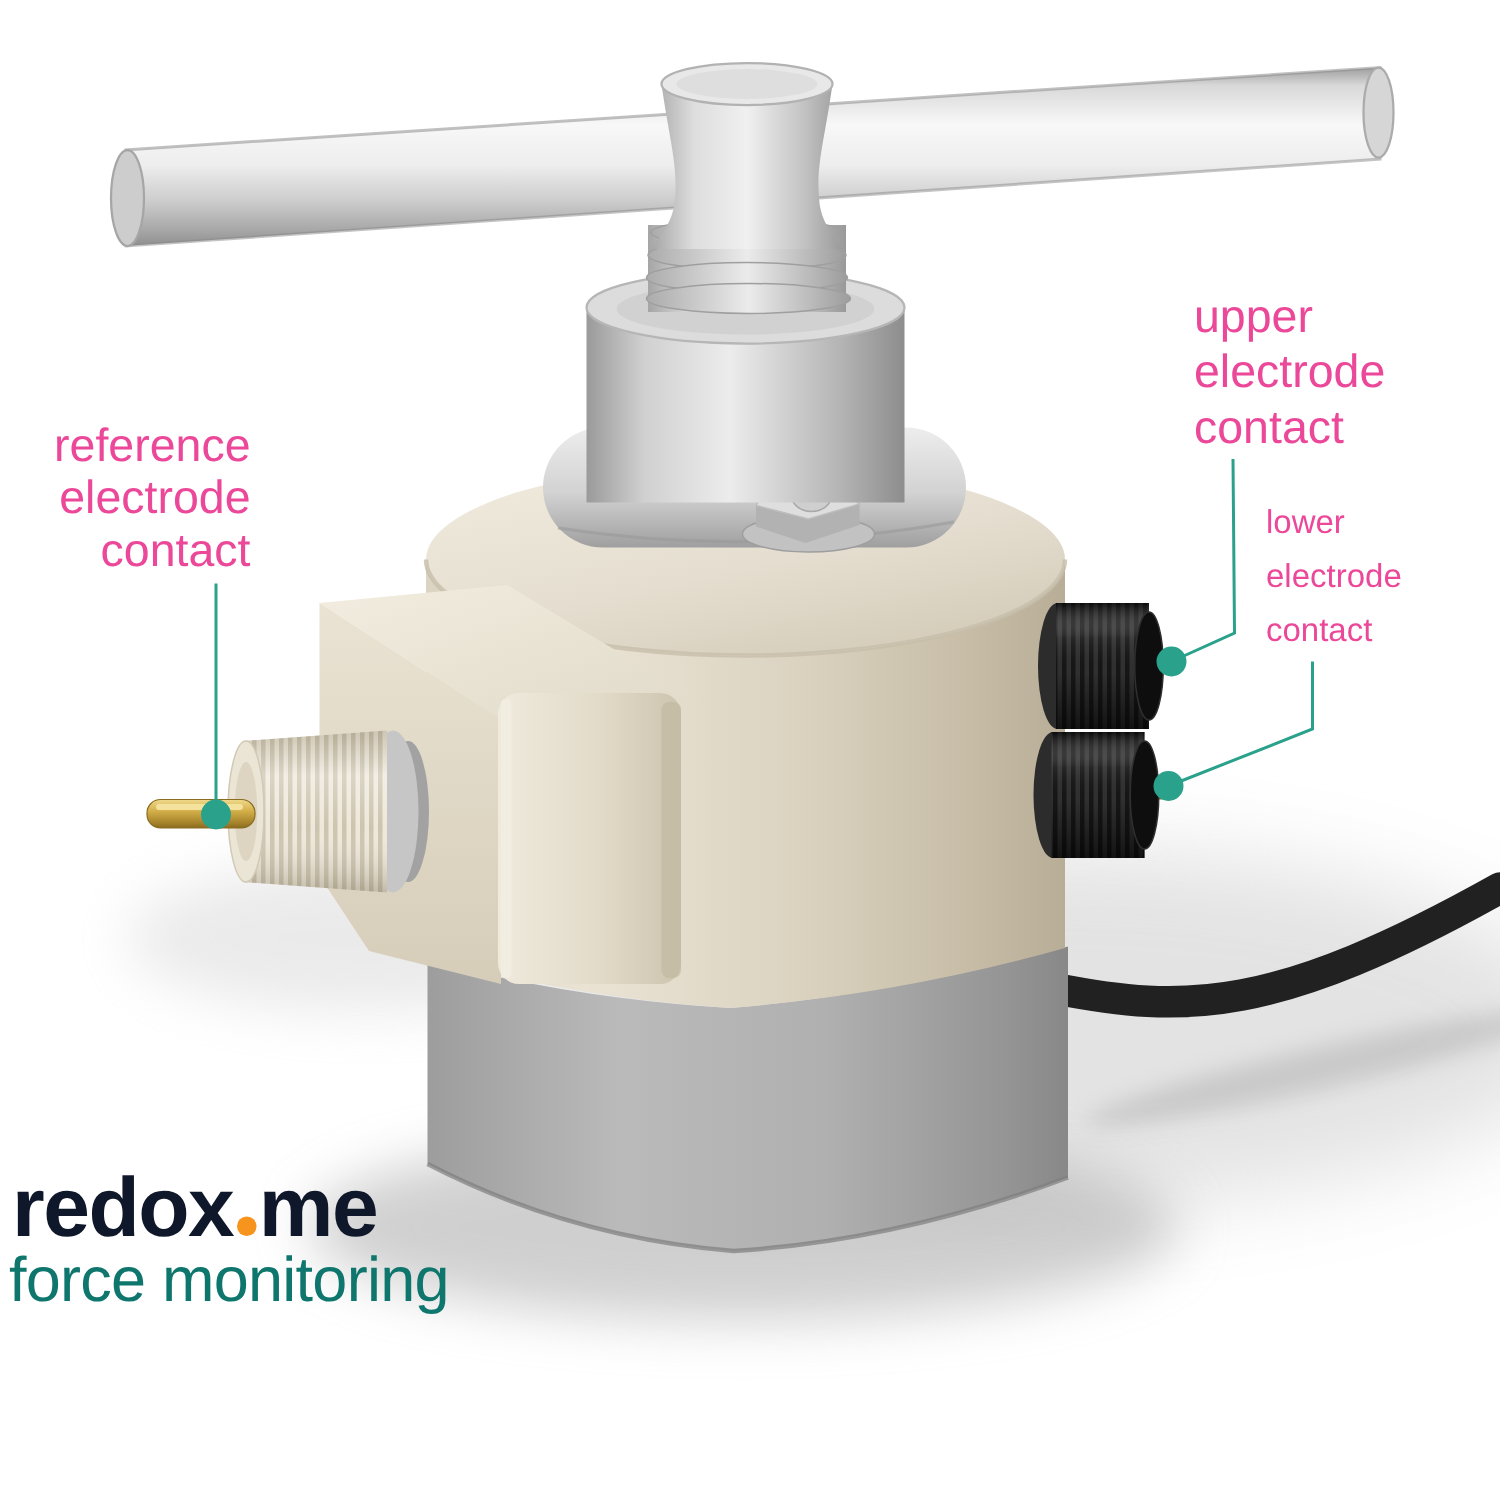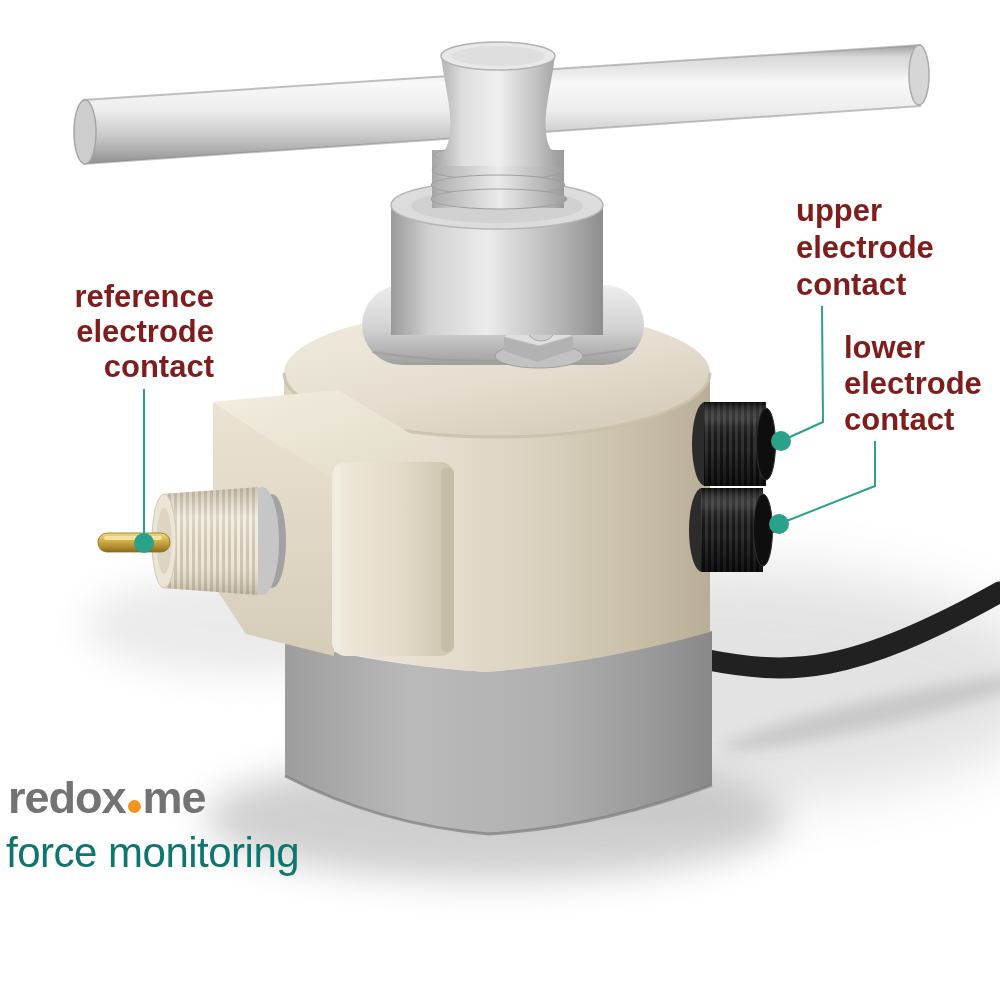--- a/index.html
+++ b/index.html
@@ -1,23 +1,23 @@
 <!DOCTYPE html>
 <html><head>
 <meta charset="utf-8">
 <style>
   html,body{margin:0;padding:0;background:#ffffff;}
   #stage{position:relative;width:1000px;height:1000px;background:#ffffff;overflow:hidden;
          font-family:"Liberation Sans",sans-serif;}
   #scene{position:absolute;left:0;top:0;}
-  .lbl{position:absolute;color:#7f1d1d;font-weight:bold;}
-  #lbl-ref{left:0px;top:279px;width:167px;text-align:right;font-size:31px;line-height:35px;padding-left:47px;}
+  .lbl{position:absolute;color:#ec4899;}
+  #lbl-ref{left:0px;top:279px;width:167px;text-align:right;font-size:31px;line-height:35px;}
   #lbl-upper{left:796px;top:192px;font-size:31px;line-height:37px;}
-  #lbl-lower{left:844px;top:330px;font-size:31px;line-height:36px;}
-  #logo{position:absolute;left:8px;top:772px;font-size:45px;font-weight:bold;color:#737373;letter-spacing:-1px;text-align:center;}
+  #lbl-lower{left:844px;top:330px;font-size:22px;line-height:36px;}
+  #logo{position:absolute;left:8px;top:772px;font-size:56px;font-weight:bold;color:#0f172a;letter-spacing:-1px;text-align:center;}
   .logo-dot{display:inline-block;width:13px;height:13px;border-radius:50%;background:#f7941d;margin:0 2px;}
   #title{position:absolute;left:6px;top:824px;font-size:42px;line-height:57px;color:#58585a;letter-spacing:-0.5px;}
   #title .sub{color:#0f766e;}
 </style>
 </head>
 <body>
 
 <div id="stage">
 
 <svg id="scene" width="1000" height="1000" viewBox="0 0 1000 1000">

